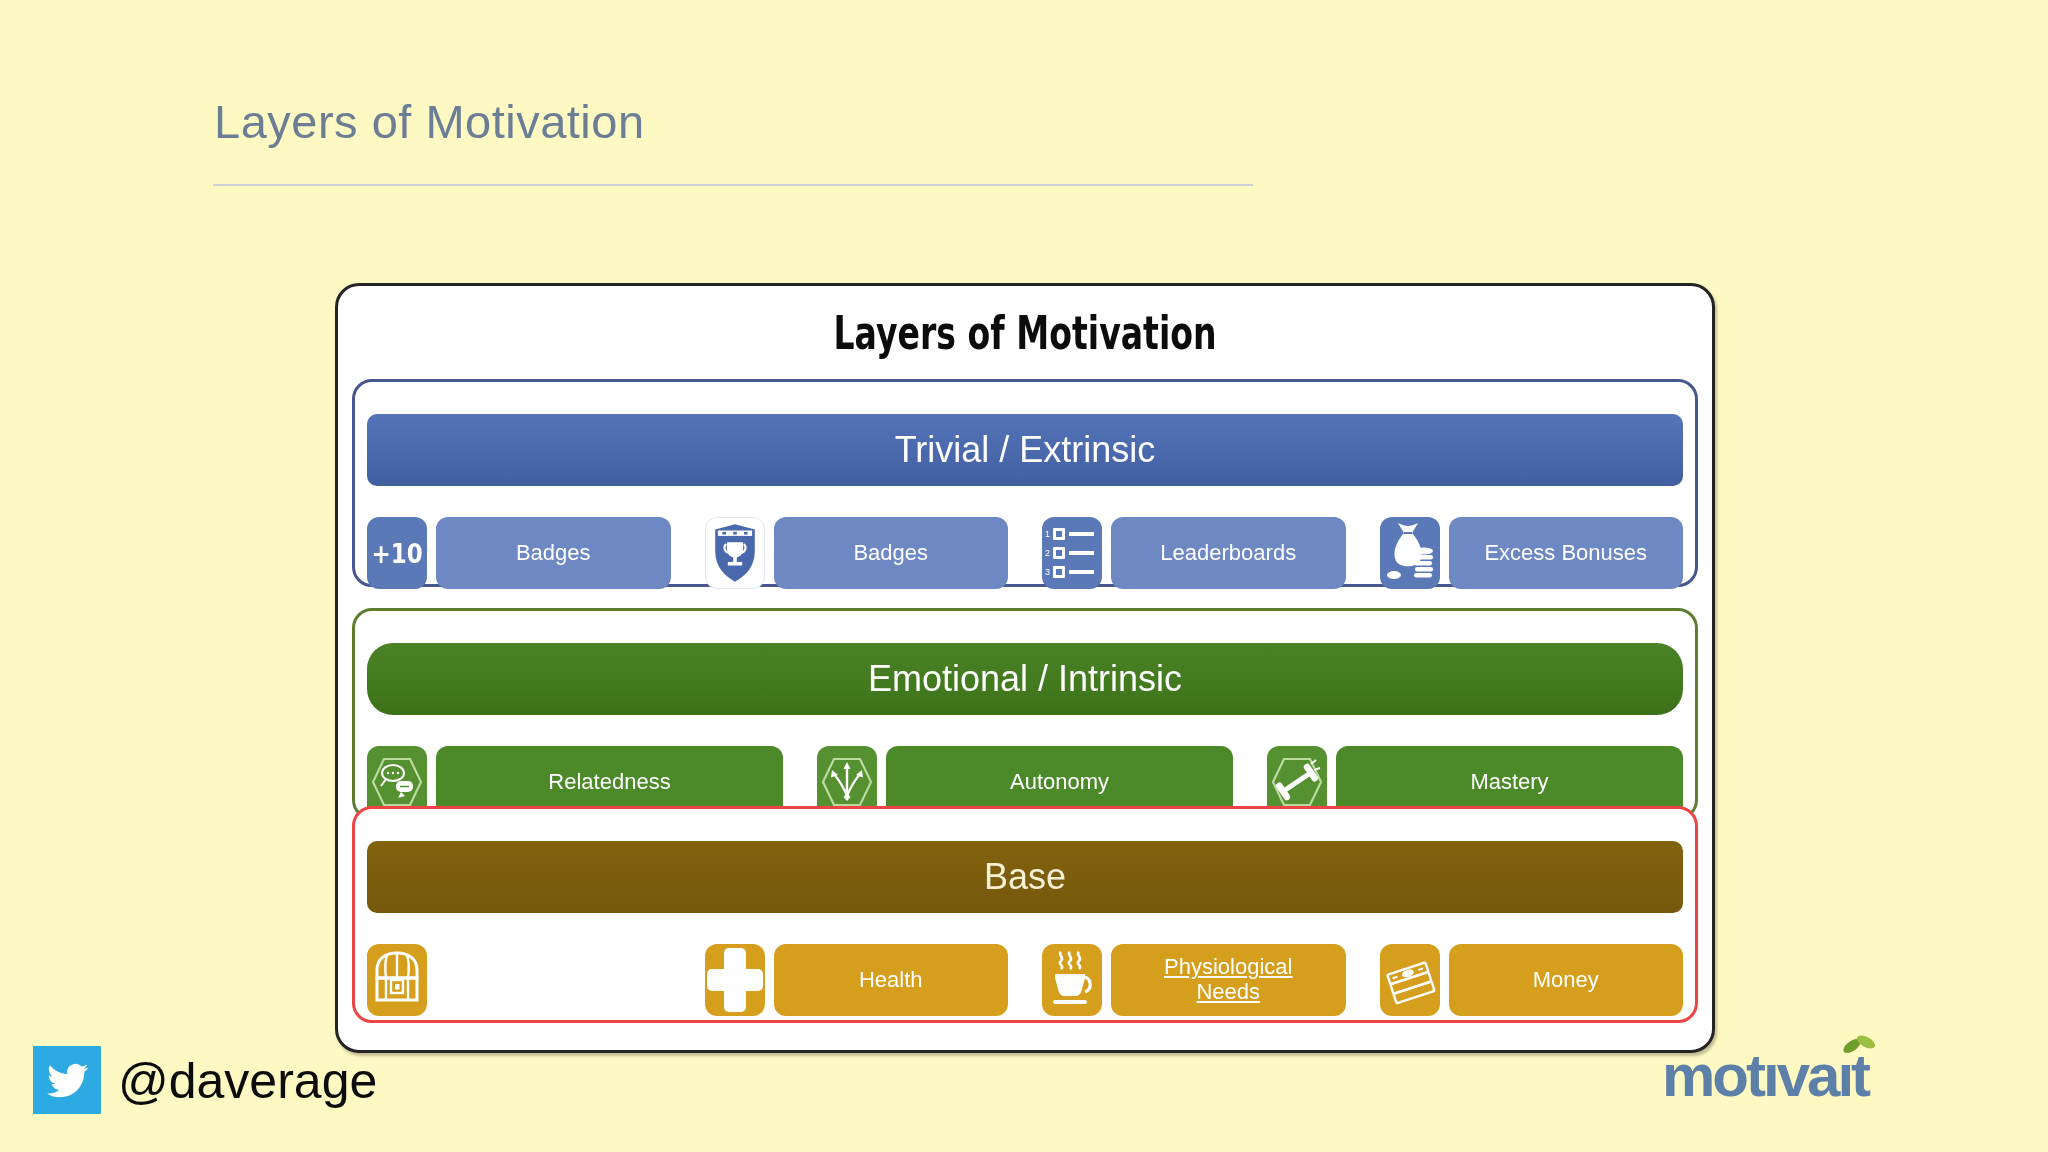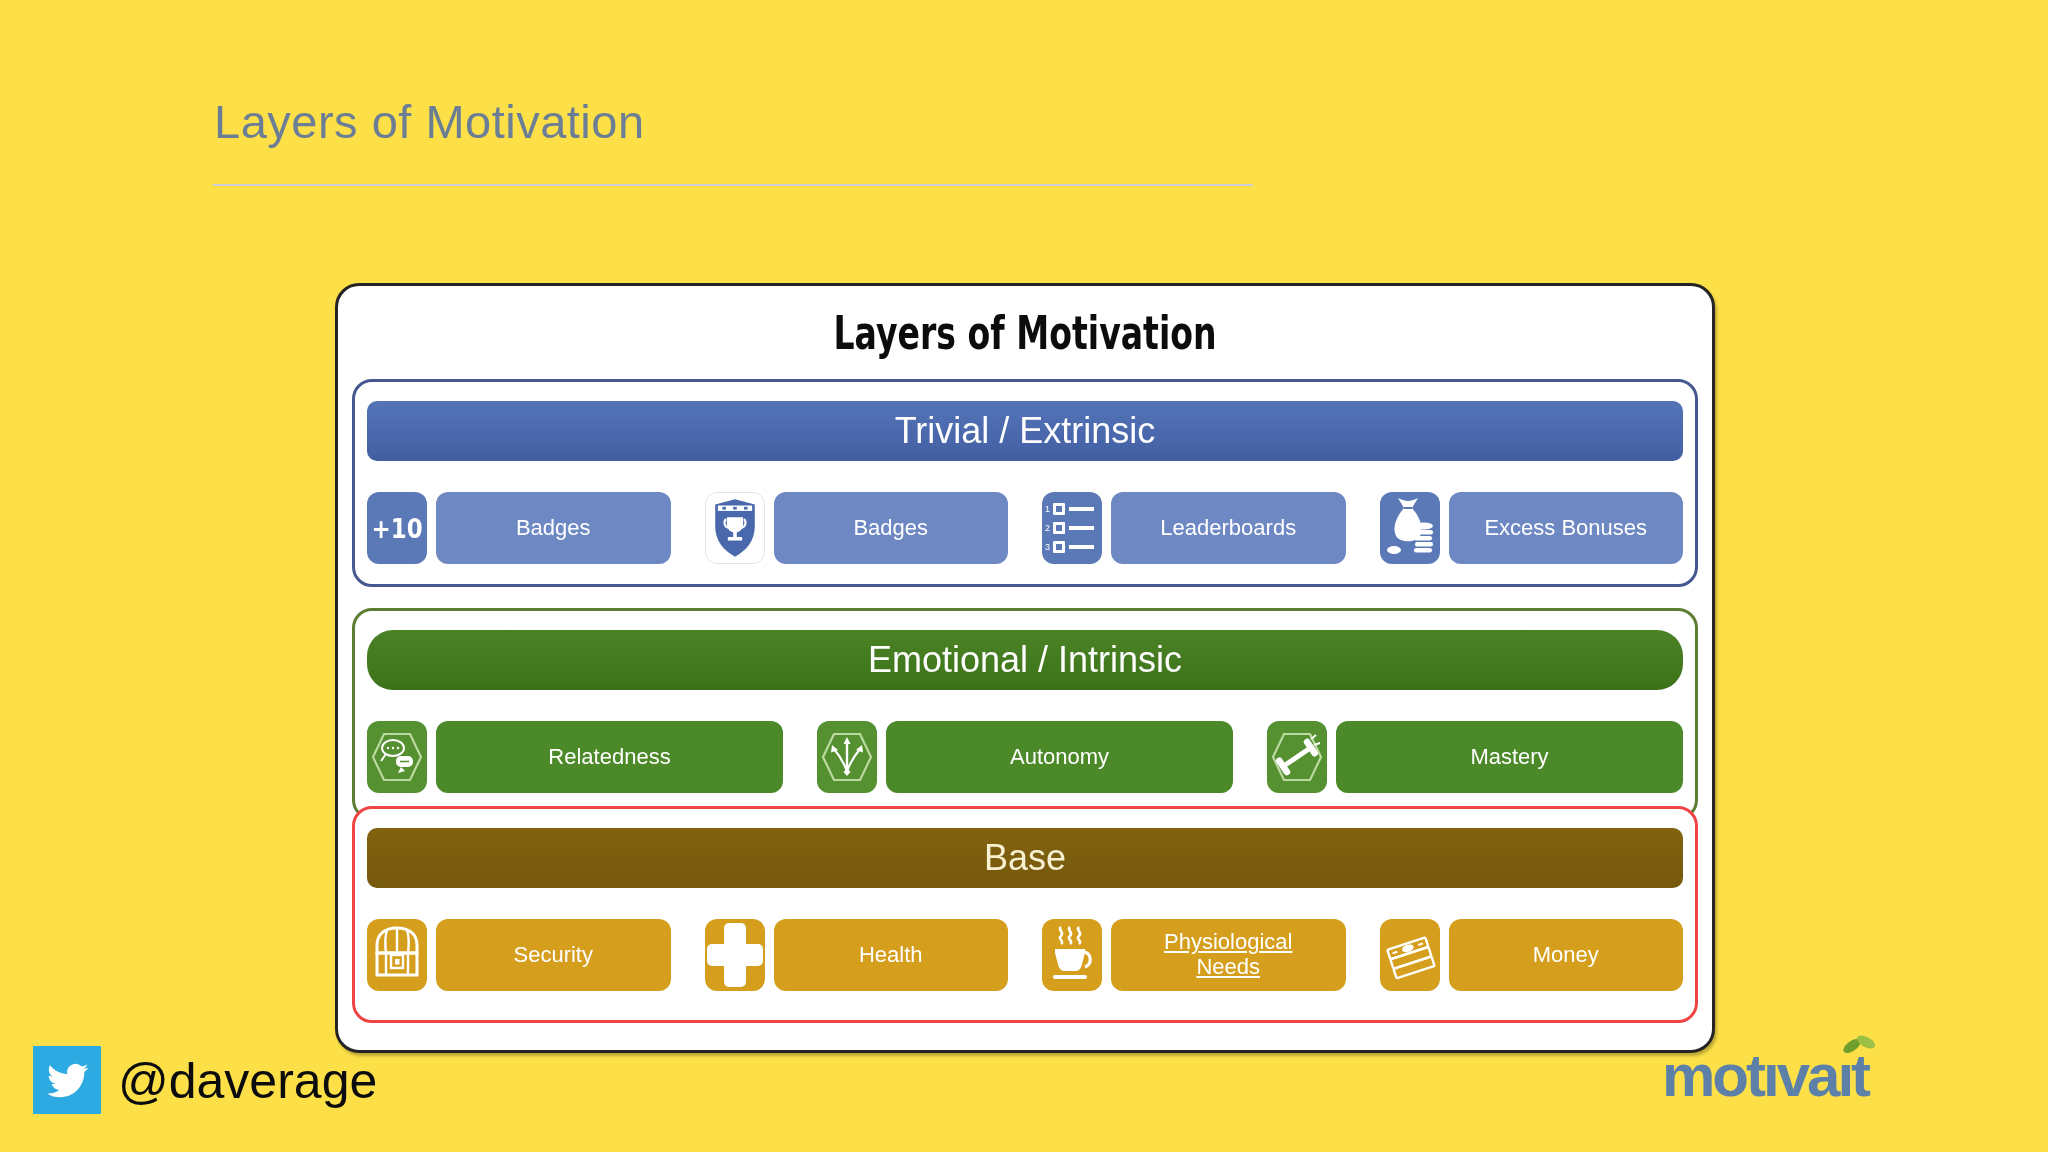--- a/index.html
+++ b/index.html
@@ -1,18 +1,18 @@
 <!DOCTYPE html>
 <html><head>
 <meta charset="utf-8">
 <style>
   * { margin:0; padding:0; box-sizing:border-box; }
   html,body { width:2048px; height:1152px; background:#ffffff; overflow:hidden;
               font-family:"Liberation Sans", sans-serif; }
-  .stage { position:relative; width:2048px; height:1152px; background:#fde047; }
+  .stage { position:relative; width:2048px; height:1152px; background:#fef9c3; }
 
   
   .slide-title { position:absolute; left:214px; top:94px; font-size:47px;
                  color:#6b7e95; letter-spacing:0.5px; }
   .title-rule { position:absolute; left:213px; top:184px; width:1040px; height:2px;
                 background:#cdd1d6; }
 
   
   .diagram { position:absolute; left:335px; top:283px; width:1380px; height:770px;
              background:#fff; border:3px solid #242424; border-radius:24px;
@@ -22,21 +22,21 @@
   .diagram-title span { display:inline-block; font-family:"DejaVu Sans", sans-serif;
                         font-weight:800; font-size:46px; color:#0c0c0c;
                         transform:scaleX(0.72); letter-spacing:0px; }
 
   .layer-group { position:absolute; left:14px; right:14px; background:#fff;
                  border-radius:20px; }
   .lg-blue  { top:93px;  height:208px; border:3px solid #46588f; }
   .lg-green { top:322px; height:212px; border:3px solid #5d7d33; }
   .lg-gold  { top:520px; height:217px; border:3px solid #ef4444; }
 
-  .group-header { margin:19px 12px 0 12px; height:60px; border-radius:10px;
+  .group-header { margin:32px 12px 0 12px; height:72px; border-radius:10px;
                   display:flex; align-items:center; justify-content:center;
                   font-size:36px; color:#fdfdfd; }
   .gh-blue  { background:linear-gradient(180deg,#5574b8 0%,#4765a8 70%,#415f9f 100%); }
   .gh-green { background:linear-gradient(180deg,#4b8226 0%,#41781d 70%,#3c7019 100%);border-radius:26px; }
   .gh-gold  { background:linear-gradient(180deg,#80620f 0%,#77590d 100%); color:#f8f0d2; }
 
   .item-row { margin:31px 12px 0 12px; height:72px; display:flex; gap:34px; }
   .cell { flex:1; display:flex; gap:9px; }
   .icon-tile { width:60px; height:72px; border-radius:12px; flex:0 0 60px;
                display:flex; align-items:center; justify-content:center;
@@ -226,23 +226,20 @@
           <div class="icon-tile it-gold">
             <svg width="60" height="72" viewBox="0 0 60 72">
               <path d="M10 34 V26 C10 15 18 9 30 9 C42 9 50 15 50 26 V34 Z" fill="none" stroke="#ffffff" stroke-width="3"></path>
               <path d="M20 11 C18 17 18 26 19 34 M40 11 C42 17 42 26 41 34 M30 9 V34" stroke="#ffffff" stroke-width="2.4" fill="none"></path>
               <rect x="10" y="34" width="40" height="22" fill="none" stroke="#ffffff" stroke-width="3"></rect>
               <path d="M19 34 V56 M41 34 V56" stroke="#ffffff" stroke-width="2.4"></path>
               <rect x="24" y="36" width="12" height="13" fill="none" stroke="#ffffff" stroke-width="2.4"></rect>
               <rect x="28" y="40" width="4.5" height="5.5" fill="#ffffff"></rect>
             </svg>
           </div>
-          <div class="label-btn lb-gold">
-            <span>Security</span>
-          </div>
         </div>
 
         <div class="cell">
           <div class="icon-tile it-gold">
             <svg width="60" height="72" viewBox="0 0 60 72">
               <rect x="19" y="4" width="22" height="64" rx="5" fill="#ffffff"></rect>
               <rect x="2" y="25" width="56" height="22" rx="5" fill="#ffffff"></rect>
             </svg>
           </div>
           <div class="label-btn lb-gold">

